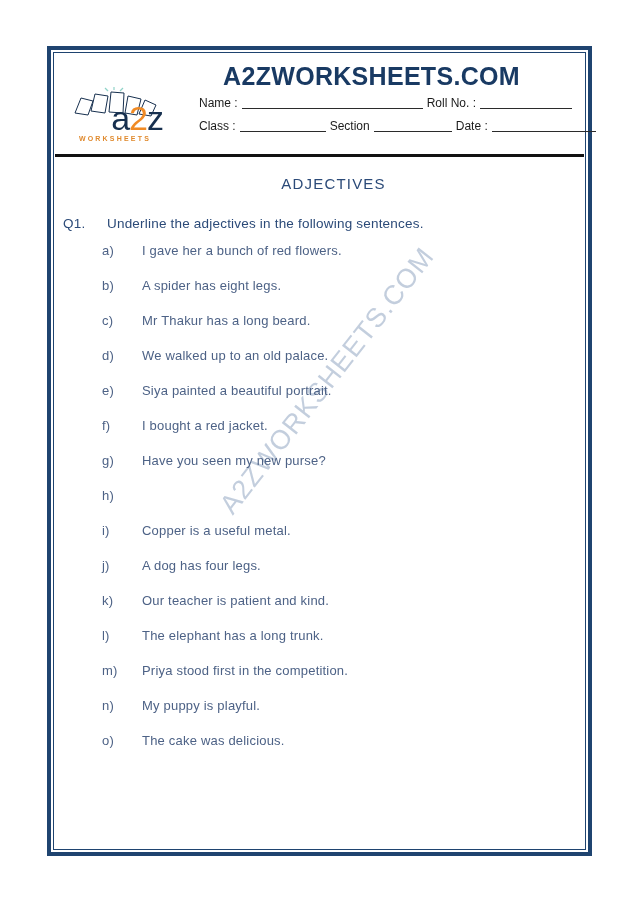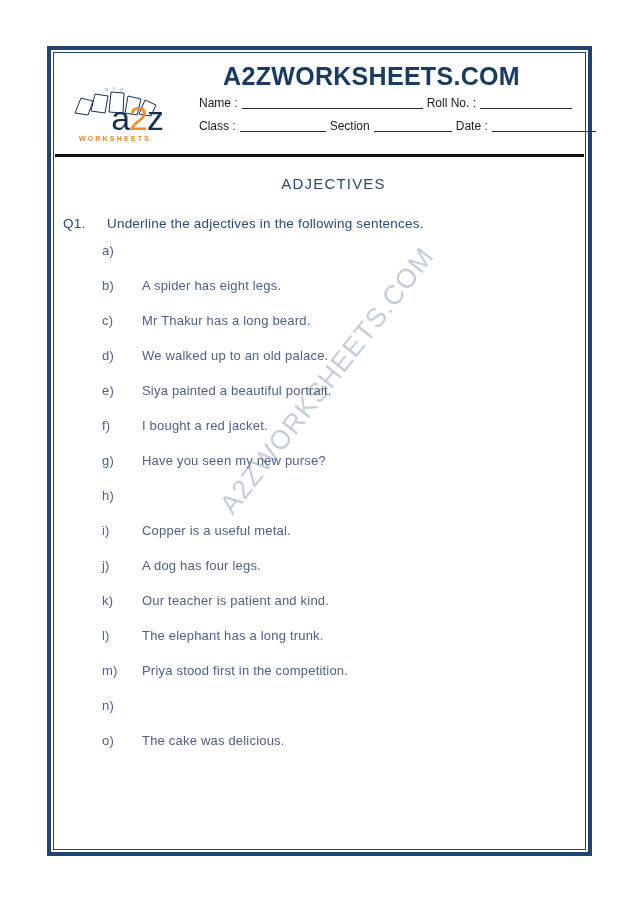--- a/index.html
+++ b/index.html
@@ -256,20 +256,21 @@
     <div class="worksheet-heading">ADJECTIVES</div>
 
     <div class="question-line">
       <span class="question-number">Q1.</span>
       <span class="question-text">Underline the adjectives in the following sentences.</span>
     </div>
 
     <div class="item-list">
         <div class="item-row">
           <span class="item-marker">a)</span>
+          <span class="item-text">I gave her a bunch of red flowers.</span>
         </div>
         <div class="item-row">
           <span class="item-marker">b)</span>
           <span class="item-text">A spider has eight legs.</span>
         </div>
         <div class="item-row">
           <span class="item-marker">c)</span>
           <span class="item-text">Mr Thakur has a long beard.</span>
         </div>
         <div class="item-row">
@@ -306,20 +307,21 @@
         <div class="item-row">
           <span class="item-marker">l)</span>
           <span class="item-text">The elephant has a long trunk.</span>
         </div>
         <div class="item-row">
           <span class="item-marker">m)</span>
           <span class="item-text">Priya stood first in the competition.</span>
         </div>
         <div class="item-row">
           <span class="item-marker">n)</span>
+          <span class="item-text">My puppy is playful.</span>
         </div>
         <div class="item-row">
           <span class="item-marker">o)</span>
           <span class="item-text">The cake was delicious.</span>
         </div>
       </div>
   </div>
 </div>
 
 </body></html>

